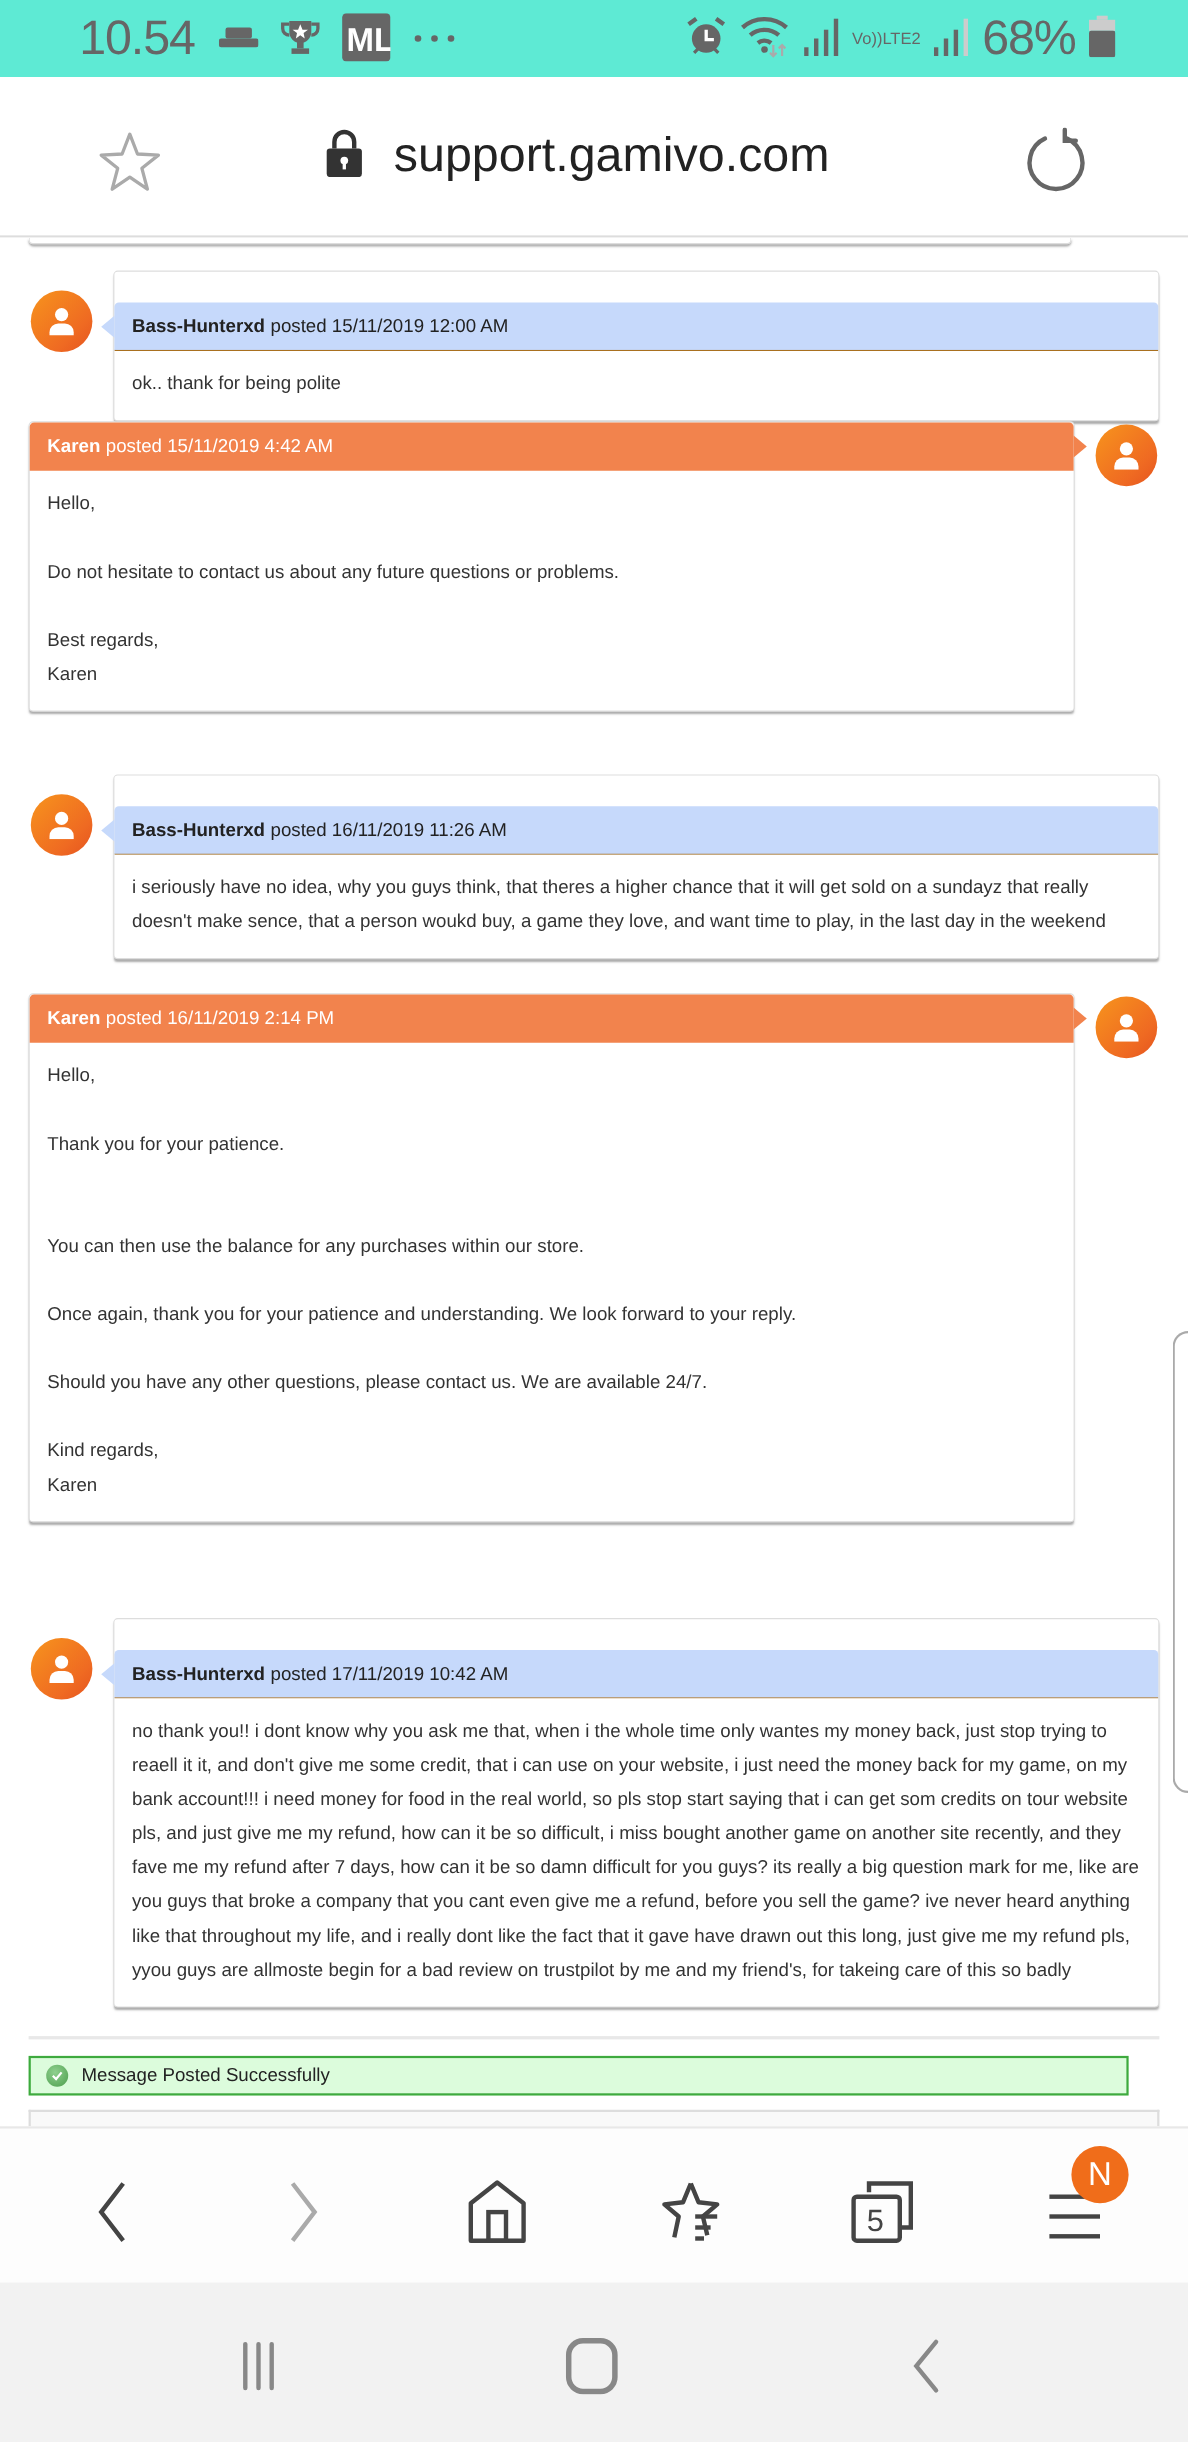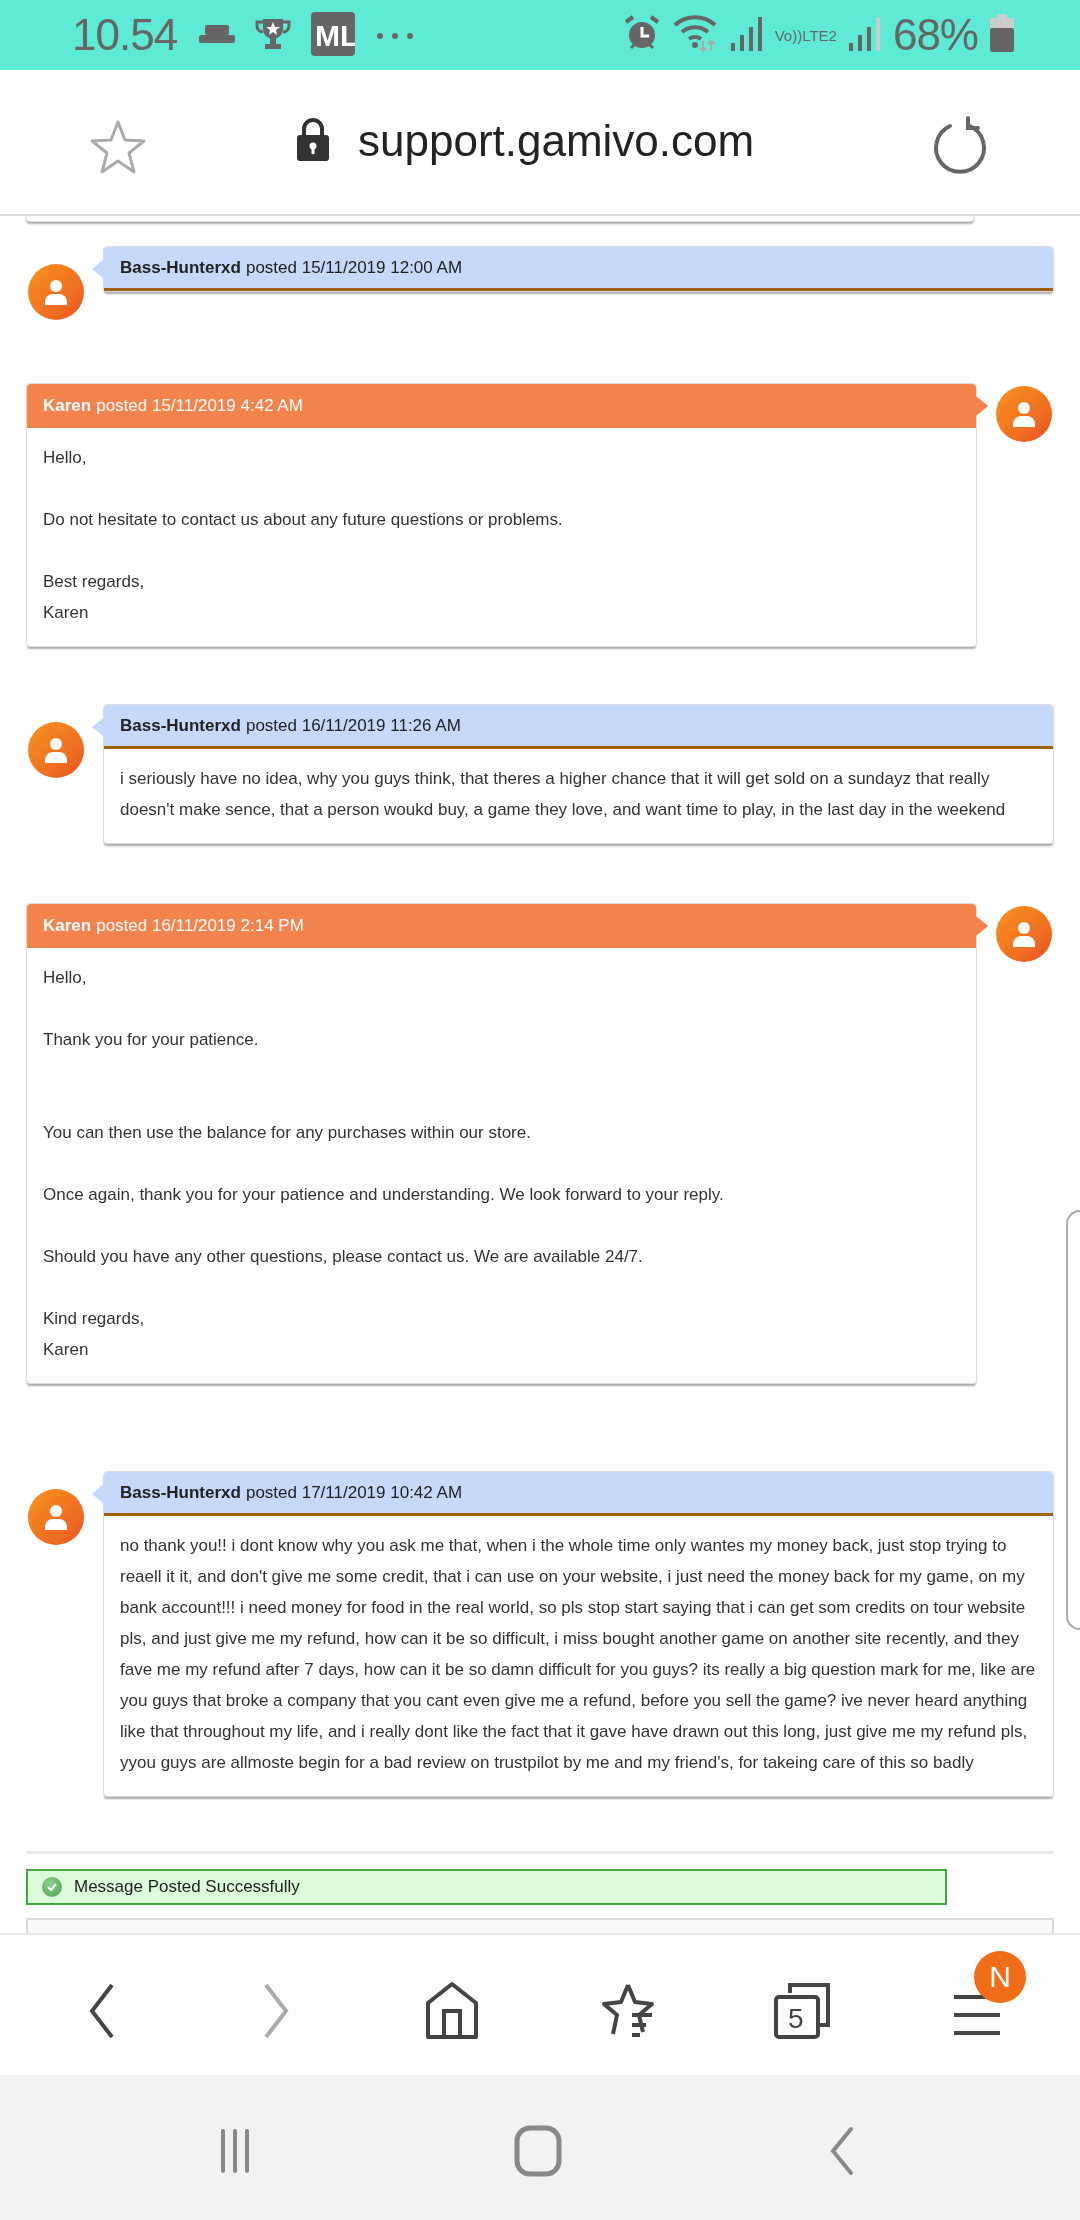--- a/index.html
+++ b/index.html
@@ -21,32 +21,32 @@
     .url-text { font-size: 44px; color: #222; }
     .reload-btn { position: absolute; left: 928px; top: 46px; width: 62px; height: 62px; }
 
     
     .content { position: absolute; top: 216px; left: 0; width: 1080px; height: 1717px; overflow: hidden; background: #fff; }
     .prev-card-bottom { position: absolute; left: 26px; top: 0; width: 948px; height: 6px; border: 1px solid #ddd; border-top: none; border-radius: 0 0 4px 4px; box-shadow: 0 2px 2px #aaa; }
 
     .msg { position: absolute; }
     .msg .card { position: absolute; background: #fff; border: 1px solid #ddd; border-radius: 4px; box-shadow: 0 3px 2px -1px #aaa; }
     .msg .card-head { height: 44px; padding: 0 16px; display: flex; align-items: center; font-size: 17px; border-radius: 4px 4px 0 0; position: relative; }
-    .msg.user .card-head { background: #c6d9fb; color: #222; border-bottom: 3px solid #a16207; }
+    .msg.user .card-head { background: #c6d9fb; color: #222; border-bottom: 1px solid #a16207; margin-top: 28px; }
     .msg.staff .card-head { background: #f2834d; color: #fff; }
     .card-head b { font-weight: bold; margin-right: 5px; }
     .card-body { padding: 14px 16px 18px 16px; font-size: 17px; line-height: 31px; color: #333; }
     .card-body p { min-height: 31px; }
     .user .card-head::before { content: ""; position: absolute; left: -12px; top: 12px; border-top: 10px solid transparent; border-bottom: 10px solid transparent; border-right: 12px solid #c6d9fb; }
     .staff .card-head::after { content: ""; position: absolute; right: -12px; top: 12px; border-top: 10px solid transparent; border-bottom: 10px solid transparent; border-left: 12px solid #f2834d; }
 
     .avatar { position: absolute; width: 56px; height: 56px; border-radius: 50%; background: linear-gradient(135deg, #f7941d 0%, #ef6a22 70%, #e5541f 100%); display: flex; align-items: center; justify-content: center; }
 
     .divider { position: absolute; left: 26px; width: 1028px; height: 3px; background: #e8e8e8; }
-    .success { position: absolute; left: 26px; width: 921px; height: 36px; background: #dcfcdc; border: 2px solid #3eaa3e; display: flex; align-items: center; padding-left: 14px; gap: 12px; font-size: 17px; color: #222; }
+    .success { position: absolute; left: 26px; width: 1000px; height: 36px; background: #dcfcdc; border: 2px solid #3eaa3e; display: flex; align-items: center; padding-left: 14px; gap: 12px; font-size: 17px; color: #222; }
     .success-icon { width: 20px; height: 20px; border-radius: 50%; background: radial-gradient(circle at 40% 35%, #8fd08f, #4c9e4c); display: flex; align-items: center; justify-content: center; }
     .reply-box-top { position: absolute; left: 26px; width: 1028px; height: 30px; border: 2px solid #ddd; border-bottom: none; background: #f9f9f9; }
 
     .side-scroll { position: absolute; right: 0; top: 1210px; width: 14px; height: 420px; border: 2px solid #aaa; border-right: none; border-radius: 14px 0 0 14px; background: #fff; }
 
     
     .toolbar { position: absolute; top: 1933px; left: 0; width: 1080px; height: 142px; background: #fdfdfd; border-top: 2px solid #e8e8e8; }
     .tb-btn { position: absolute; top: 36px; width: 80px; height: 80px; display: flex; align-items: center; justify-content: center; }
     .badge-n { position: absolute; left: 974px; top: 16px; width: 52px; height: 52px; border-radius: 50%; background: #f06d1a; color: #fff; font-size: 30px; display: flex; align-items: center; justify-content: center; }
 
@@ -170,20 +170,23 @@
     <div class="avatar" style="left:28px;top:18px;">
       <svg width="26" height="26" viewBox="0 0 26 26">
           <circle cx="13" cy="7" r="6" fill="#fff"></circle>
           <path d="M2 26v-3a8 8 0 0 1 8-8h6a8 8 0 0 1 8 8v3z" fill="#fff"></path>
         </svg>
     </div>
     <div class="card" style="left:103px;top:0;width:951px;">
       <div class="card-head">
         <b>Bass-Hunterxd</b>
         <span>posted 15/11/2019 12:00 AM</span>
+      </div>
+      <div class="card-body">
+        <p>ok.. thank for being polite</p>
       </div>
     </div>
   </div>
 
   <div class="msg staff" style="left:0;top:167px;width:1080px;height:300px;">
     <div class="card" style="left:26px;top:0;width:951px;">
       <div class="card-head">
         <b>Karen</b>
         <span>posted 15/11/2019 4:42 AM</span>
       </div>

